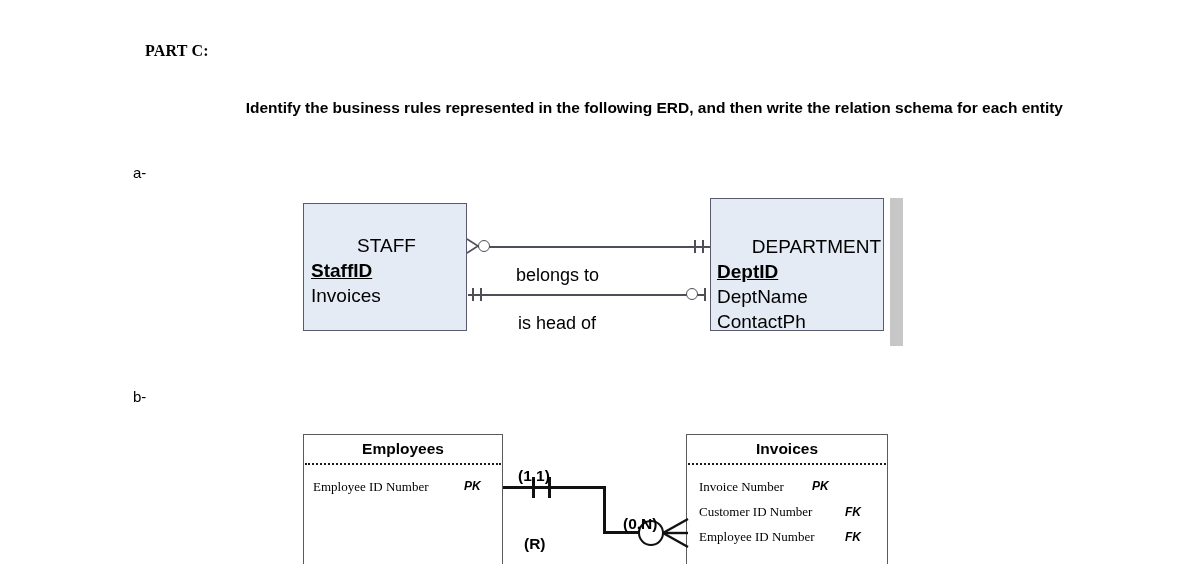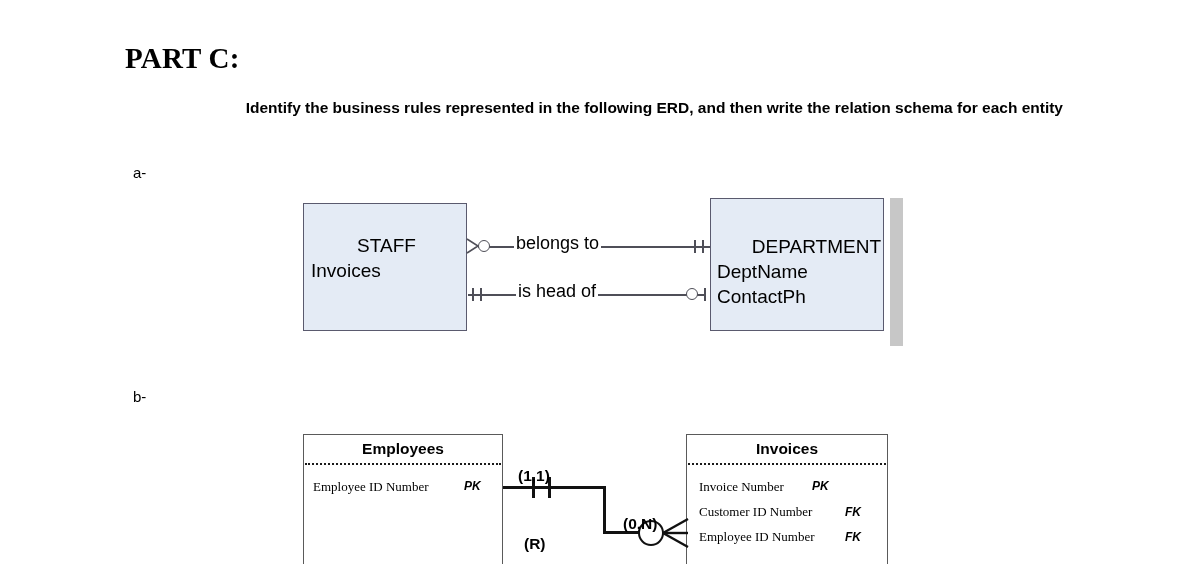--- a/index.html
+++ b/index.html
@@ -12,24 +12,24 @@
     height: 564px;
     position: relative;
     overflow: hidden;
     font-family: "Liberation Sans", sans-serif;
     color: #000000;
   }
 
   
   .page-title {
     position: absolute;
-    left: 125px;
+    left: 145px;
     top: 42px;
     font-family: "Liberation Serif", serif;
-    font-size: 29px;
+    font-size: 16px;
     font-weight: bold;
     letter-spacing: 0.2px;
   }
   .prompt {
     position: absolute;
     left: 133px;
     top: 92px;
     width: 930px;
     font-family: "Liberation Sans", sans-serif;
     font-size: 15.5px;
@@ -132,20 +132,21 @@
     background: #ffffff;
     box-sizing: border-box;
   }
   .rel-label {
     position: absolute;
     font-size: 18px;
     white-space: nowrap;
     background: #ffffff;
     padding: 0 2px;
     font-family: "Liberation Sans", sans-serif;
+    margin-top: 32px;
   }
 
   
   #diagram-b {
     position: absolute;
     left: 290px;
     top: 425px;
     width: 620px;
     height: 139px;
   }
@@ -232,27 +233,29 @@
 <div class="item-label" id="label-a">a-</div>
 <div class="item-label" id="label-b">b-</div>
 
 <div id="diagram-a">
 
   <div class="scroll-artifact"></div>
 
   <div class="ent-box" id="staff-box">
     <div class="inner">
       <div class="ent-title">STAFF</div>
+      <div class="ent-attr pk">StaffID</div>
       <div class="ent-attr">Invoices</div>
     </div>
   </div>
 
   <div class="ent-box" id="dept-box">
     <div class="inner">
       <div class="ent-title left">DEPARTMENT</div>
+      <div class="ent-attr pk">DeptID</div>
       <div class="ent-attr">DeptName</div>
       <div class="ent-attr">ContactPh</div>
     </div>
   </div>
 
   <div class="rel-line" style="left:188px; top:56px; width:232px;"></div>
 
   <svg style="position:absolute; left:176px; top:47px;" width="16" height="18" viewBox="0 0 16 18">
     <path d="M1,2 L12,9 L1,16" fill="none" stroke="#4f4f58" stroke-width="1.6"></path>
   </svg>

